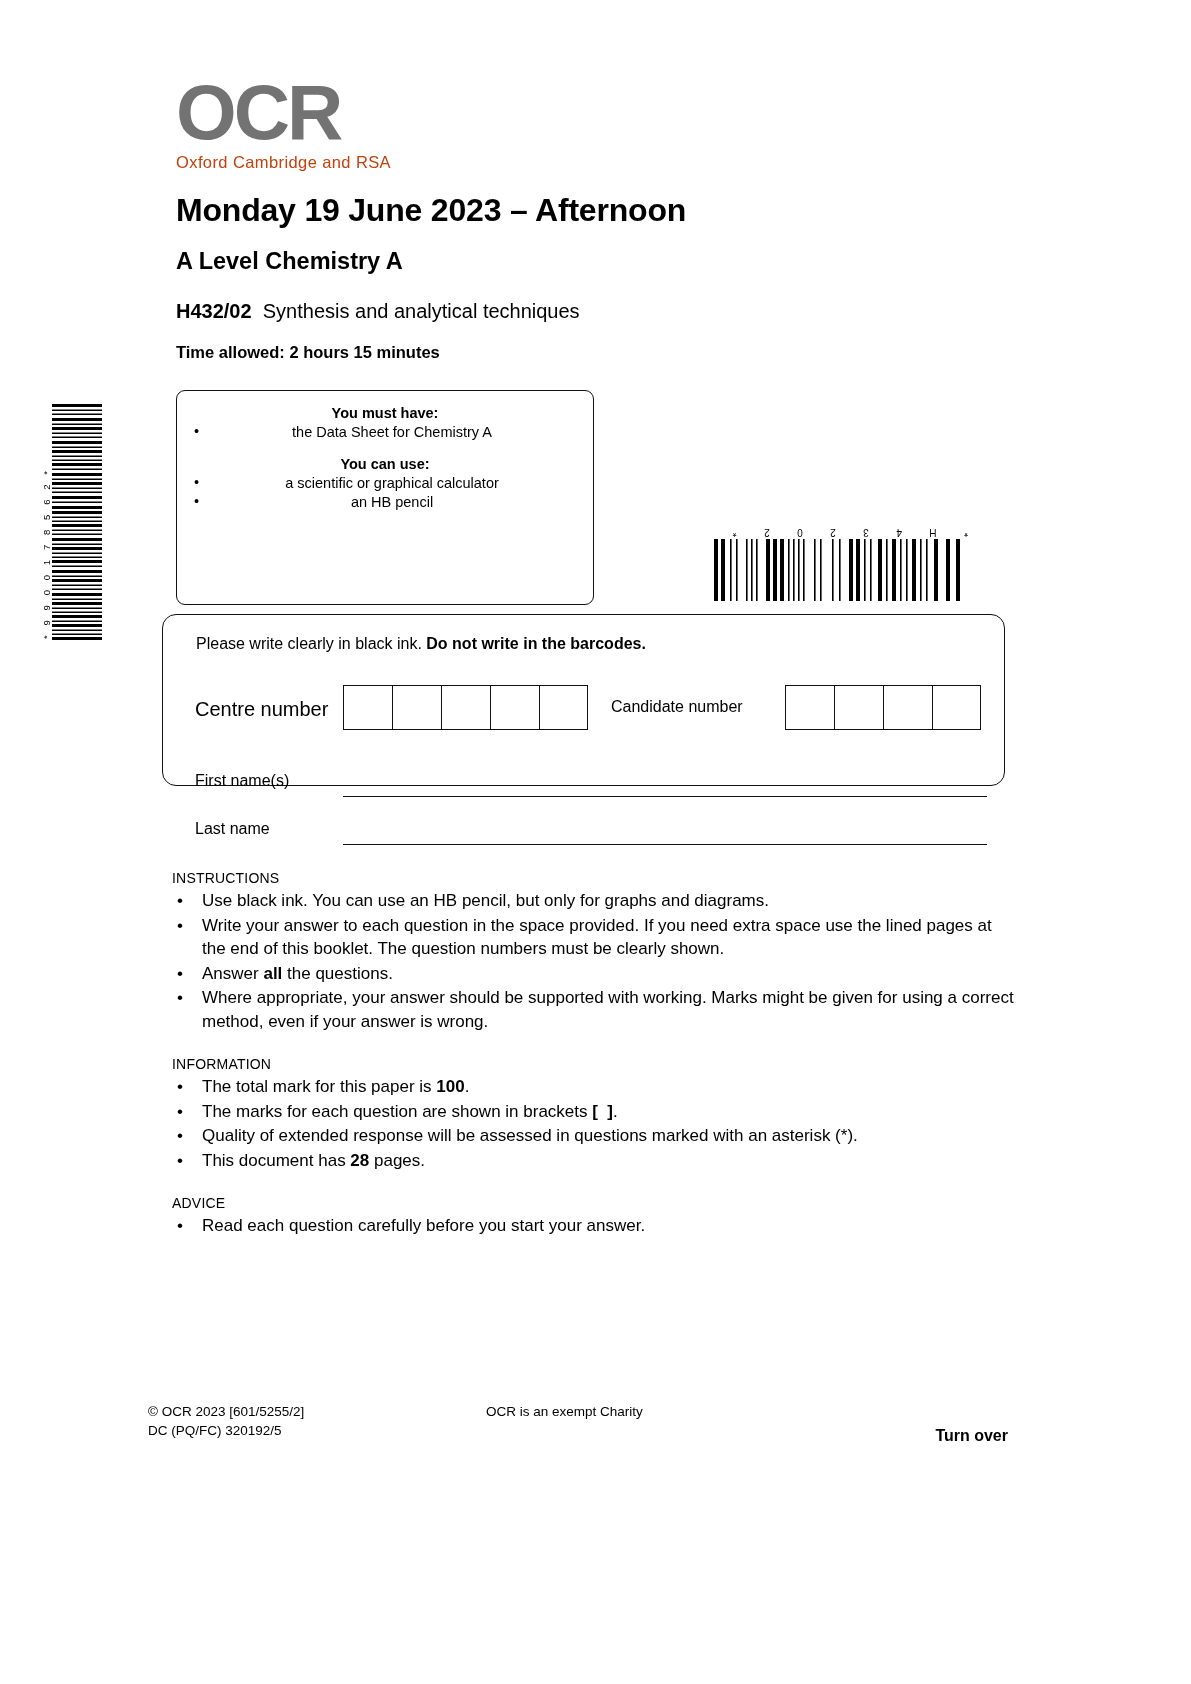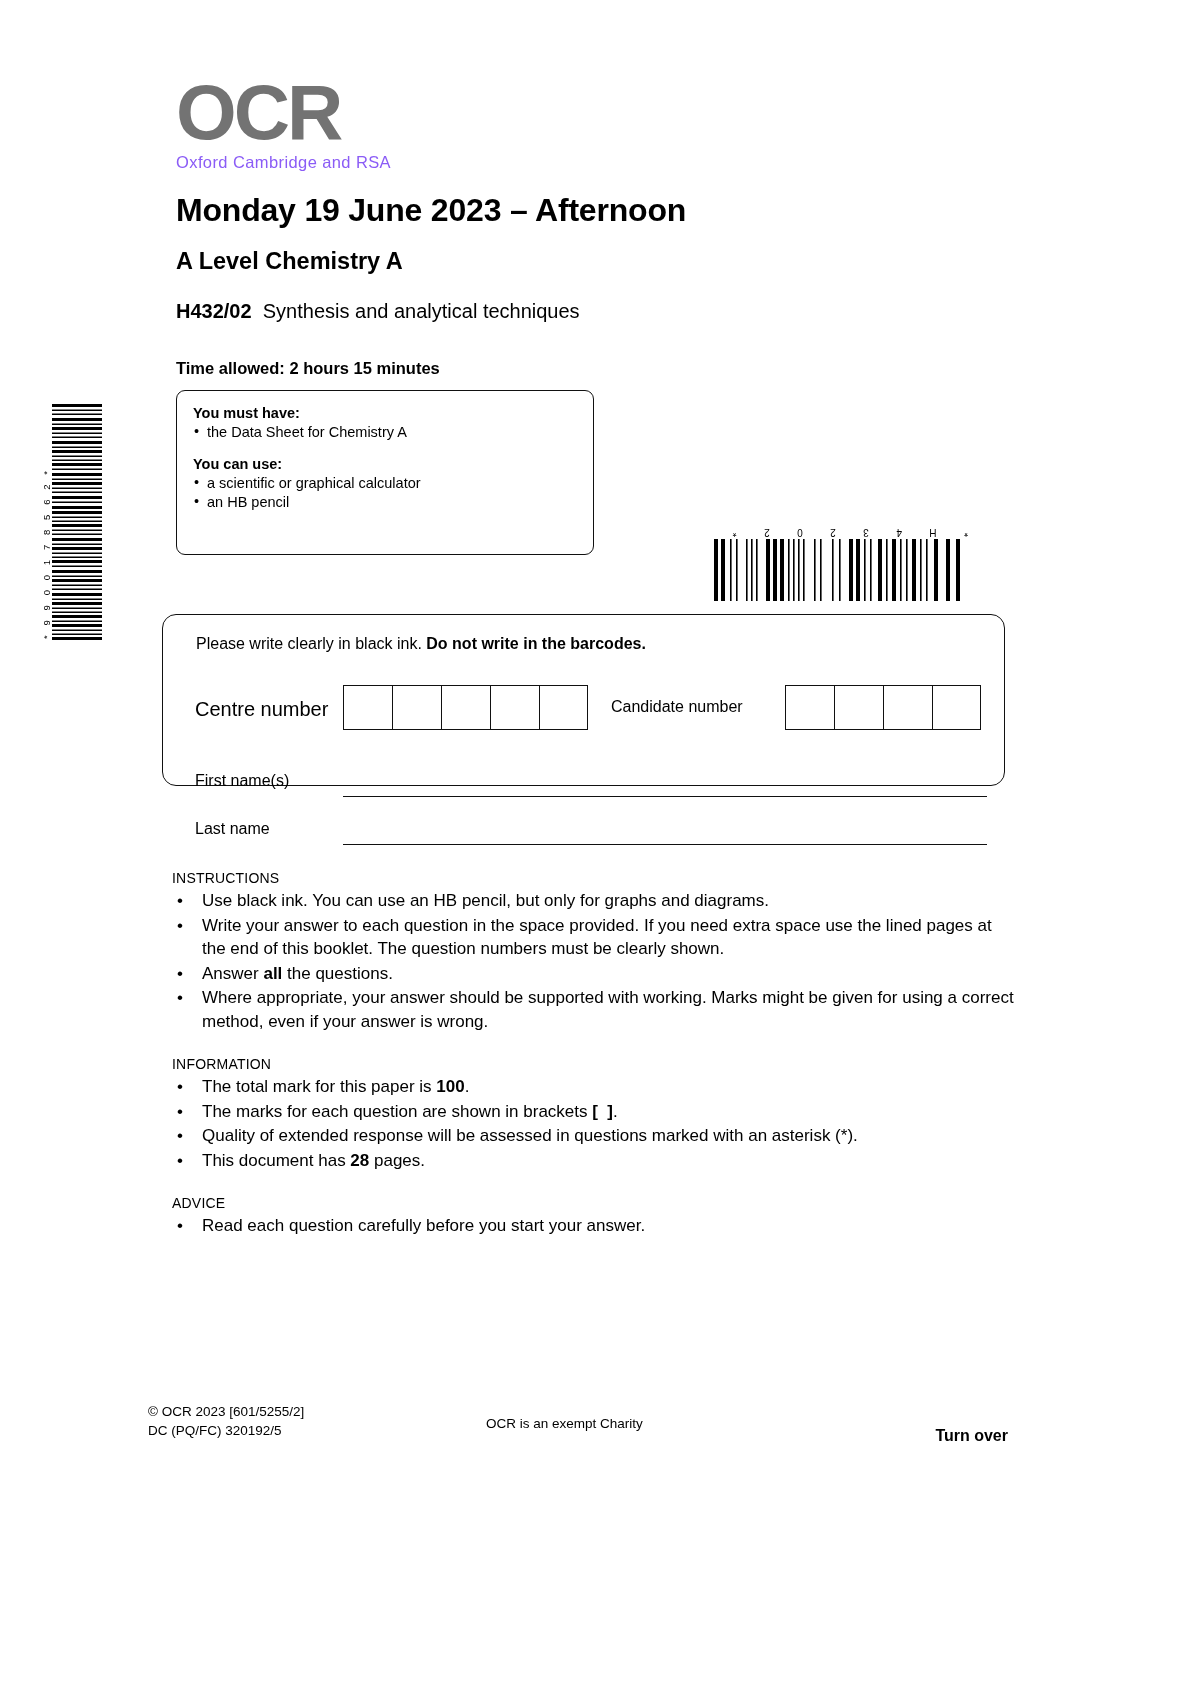--- a/index.html
+++ b/index.html
@@ -90,21 +90,21 @@
     font-size: 78px;
     line-height: 80px;
     letter-spacing: -3px;
     color: #737373;
   }
   .logo-sub {
     font-family: "Liberation Sans", sans-serif;
     font-size: 16.5px;
     letter-spacing: 0.4px;
     margin-top: 1px;
-    color: #8b5cf6;
+    color: #c2410c;
     white-space: nowrap;
   }
 
   
   .h-main {
     position: absolute;
     left: 176px;
     top: 192px;
     font-size: 32px;
     font-weight: bold;
@@ -123,37 +123,38 @@
     position: absolute;
     left: 176px;
     top: 300px;
     font-size: 20px;
     white-space: nowrap;
   }
   .h-code b { font-weight: bold; }
   .h-time {
     position: absolute;
     left: 176px;
-    top: 359px;
+    top: 343px;
     font-size: 16.5px;
     font-weight: bold;
     white-space: nowrap;
   }
 
   
   .musthave-box {
     position: absolute;
     left: 176px;
     top: 390px;
     width: 418px;
-    height: 165px;
+    height: 215px;
     border: 1.6px solid #111;
     border-radius: 9px;
     box-sizing: border-box;
     padding: 14px 16px 0 16px;
+    text-align: center;
   }
   .mh-title {
     font-size: 14.5px;
     font-weight: bold;
     margin: 0 0 2px 0;
   }
   .mh-title.second { margin-top: 14px; }
   .mh-li {
     font-size: 14.5px;
     line-height: 19px;
@@ -289,21 +290,21 @@
   }
   .f-left {
     position: absolute;
     left: 0;
     top: 0;
     white-space: nowrap;
   }
   .f-mid {
     position: absolute;
     left: 338px;
-    top: 12px;
+    top: 0;
     white-space: nowrap;
   }
   .f-right {
     position: absolute;
     right: 0;
     top: 24px;
     font-weight: bold;
     font-size: 16px;
     white-space: nowrap;
   }

